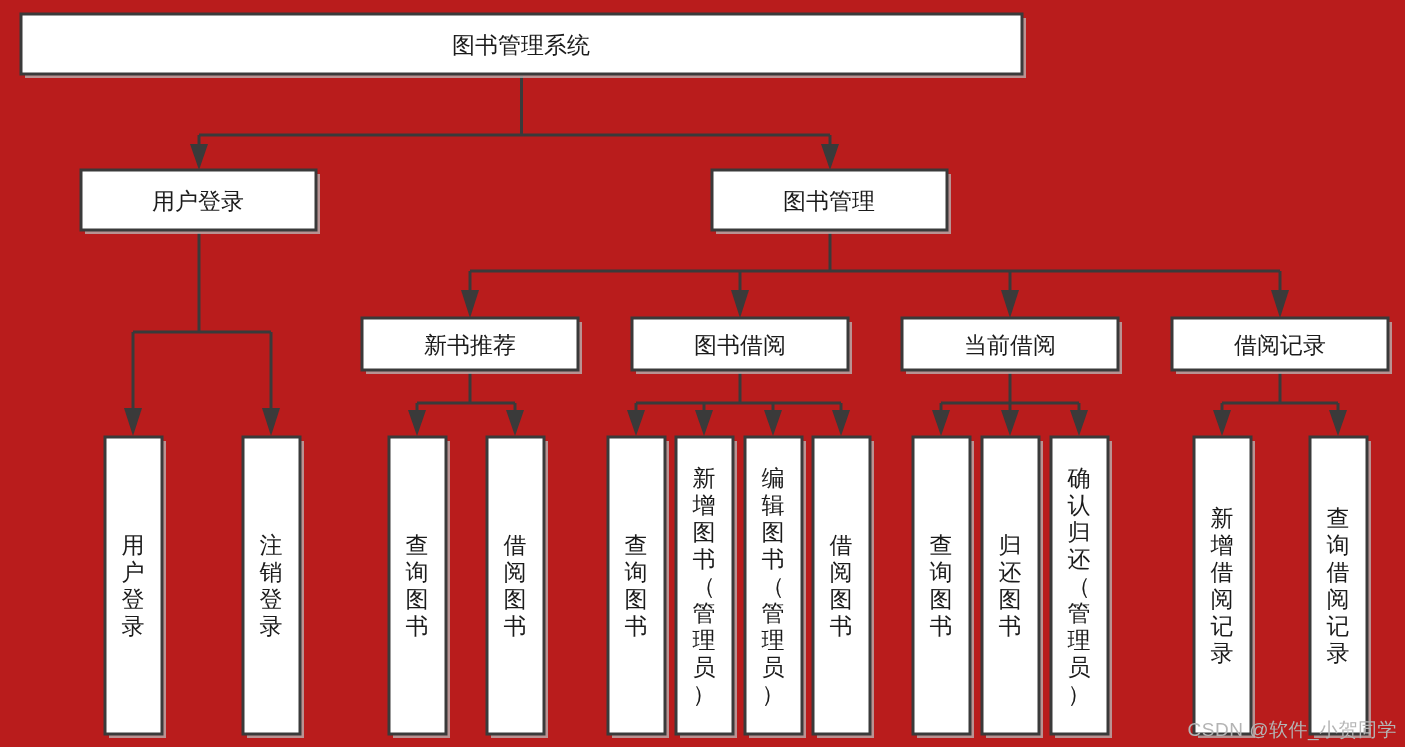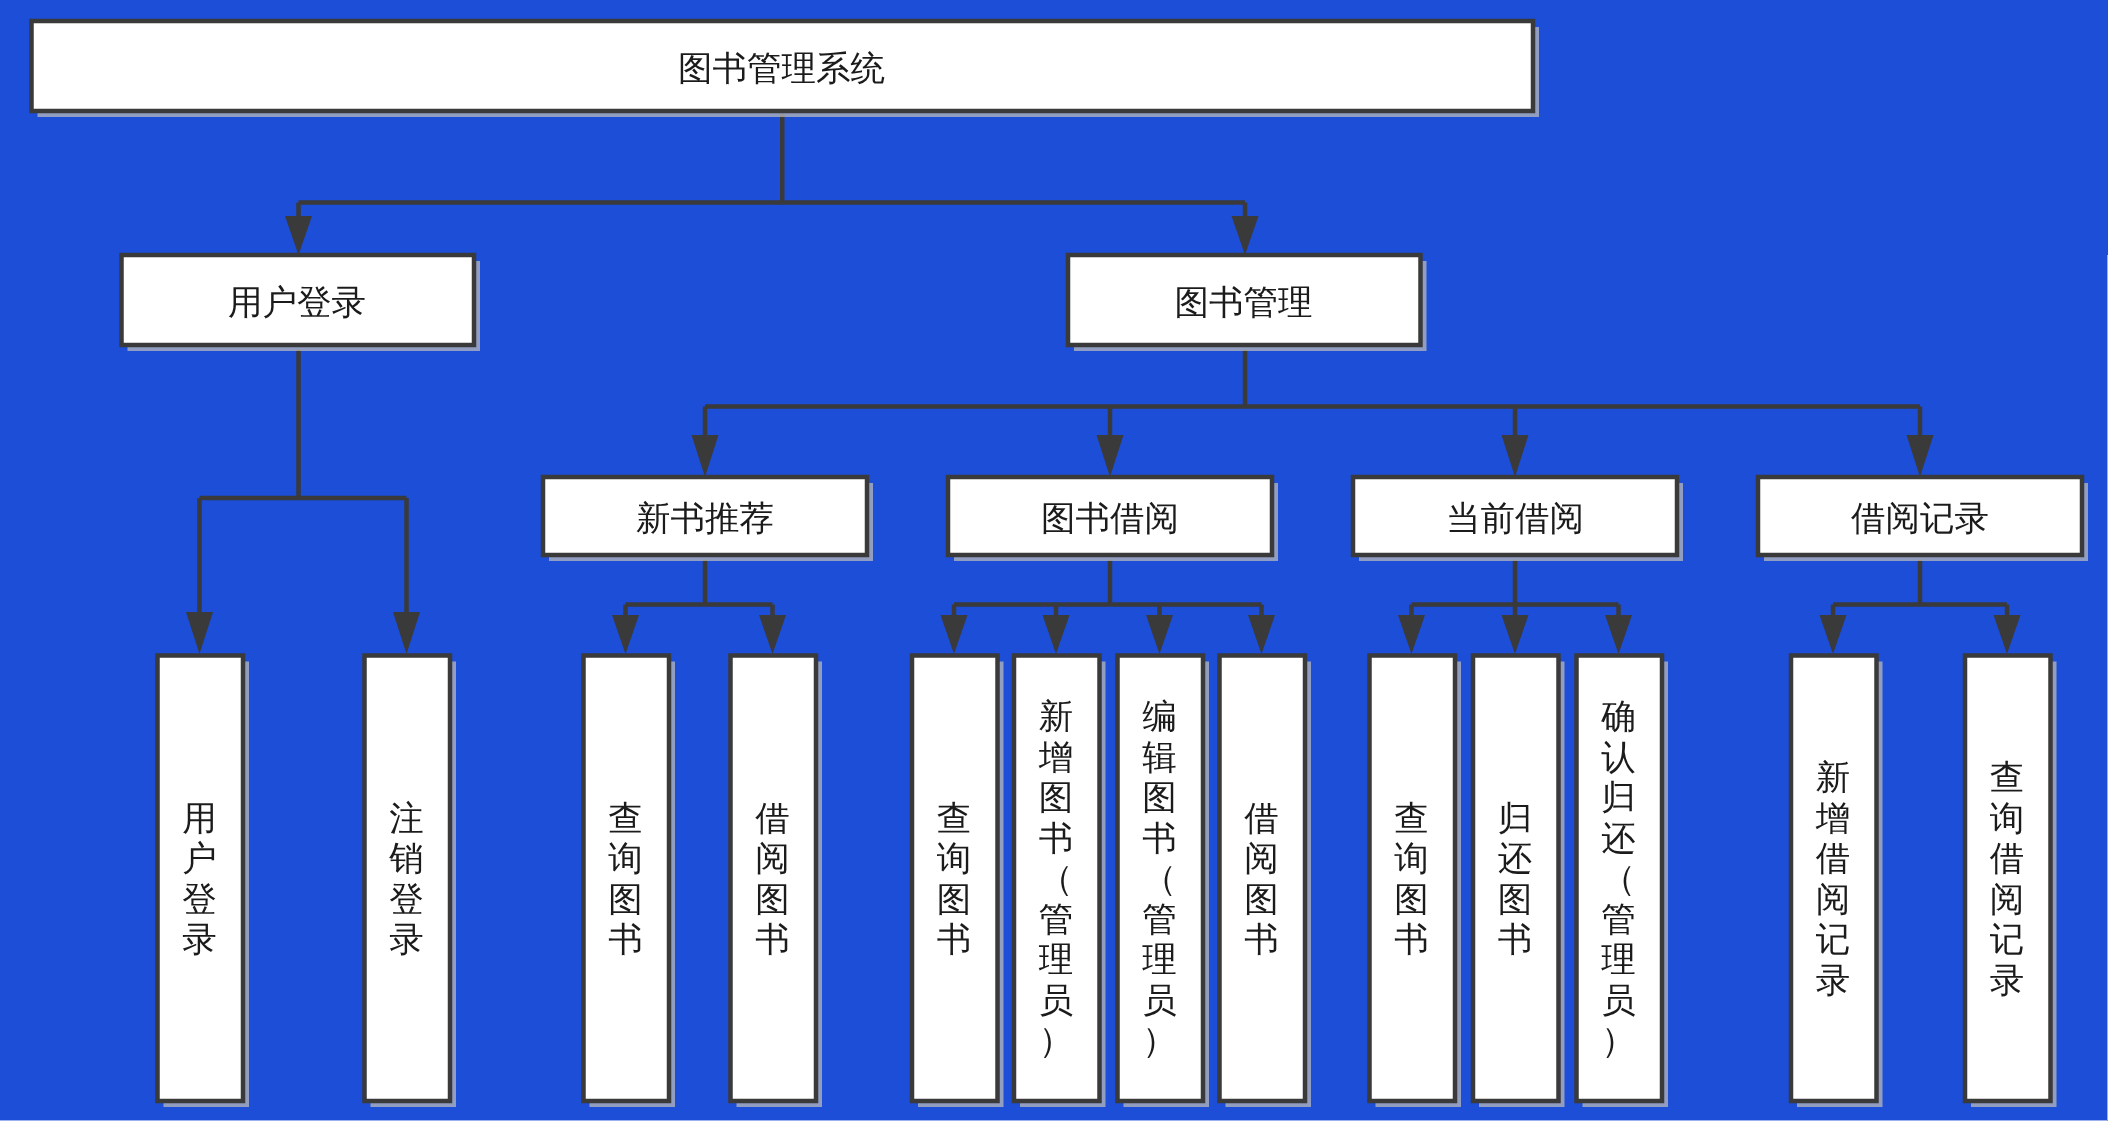--- a/index.html
+++ b/index.html
@@ -10,21 +10,21 @@
   body {
     width: 1405px;
     height: 747px;
     overflow: hidden;
     font-family: "Liberation Sans", "DejaVu Sans", sans-serif;
   }
   #diagram-root {
     position: relative;
     width: 1405px;
     height: 747px;
-    background: #1d4ed8;
+    background: #b91c1c;
   }
   svg#flow-svg {
     position: absolute;
     left: 0;
     top: 0;
     width: 1405px;
     height: 747px;
     display: block;
   }
   .node-box {
@@ -255,14 +255,15 @@
     </g>
 
     <g>
       <rect class="node-shadow" x="1314" y="441" width="57" height="297"></rect>
       <rect class="node-box" x="1310" y="437" width="57" height="297"></rect>
       <text class="node-label-v" x="1338" y="586"><tspan x="1338" y="526.1">查</tspan><tspan x="1338" y="553.1">询</tspan><tspan x="1338" y="580.1">借</tspan><tspan x="1338" y="607.1">阅</tspan><tspan x="1338" y="634.1">记</tspan><tspan x="1338" y="661.1">录</tspan></text>
     </g>
 
   </svg>
 
+  <div class="watermark-text">CSDN @软件_小贺同学</div>
 
 </div>
 
 </body></html>

